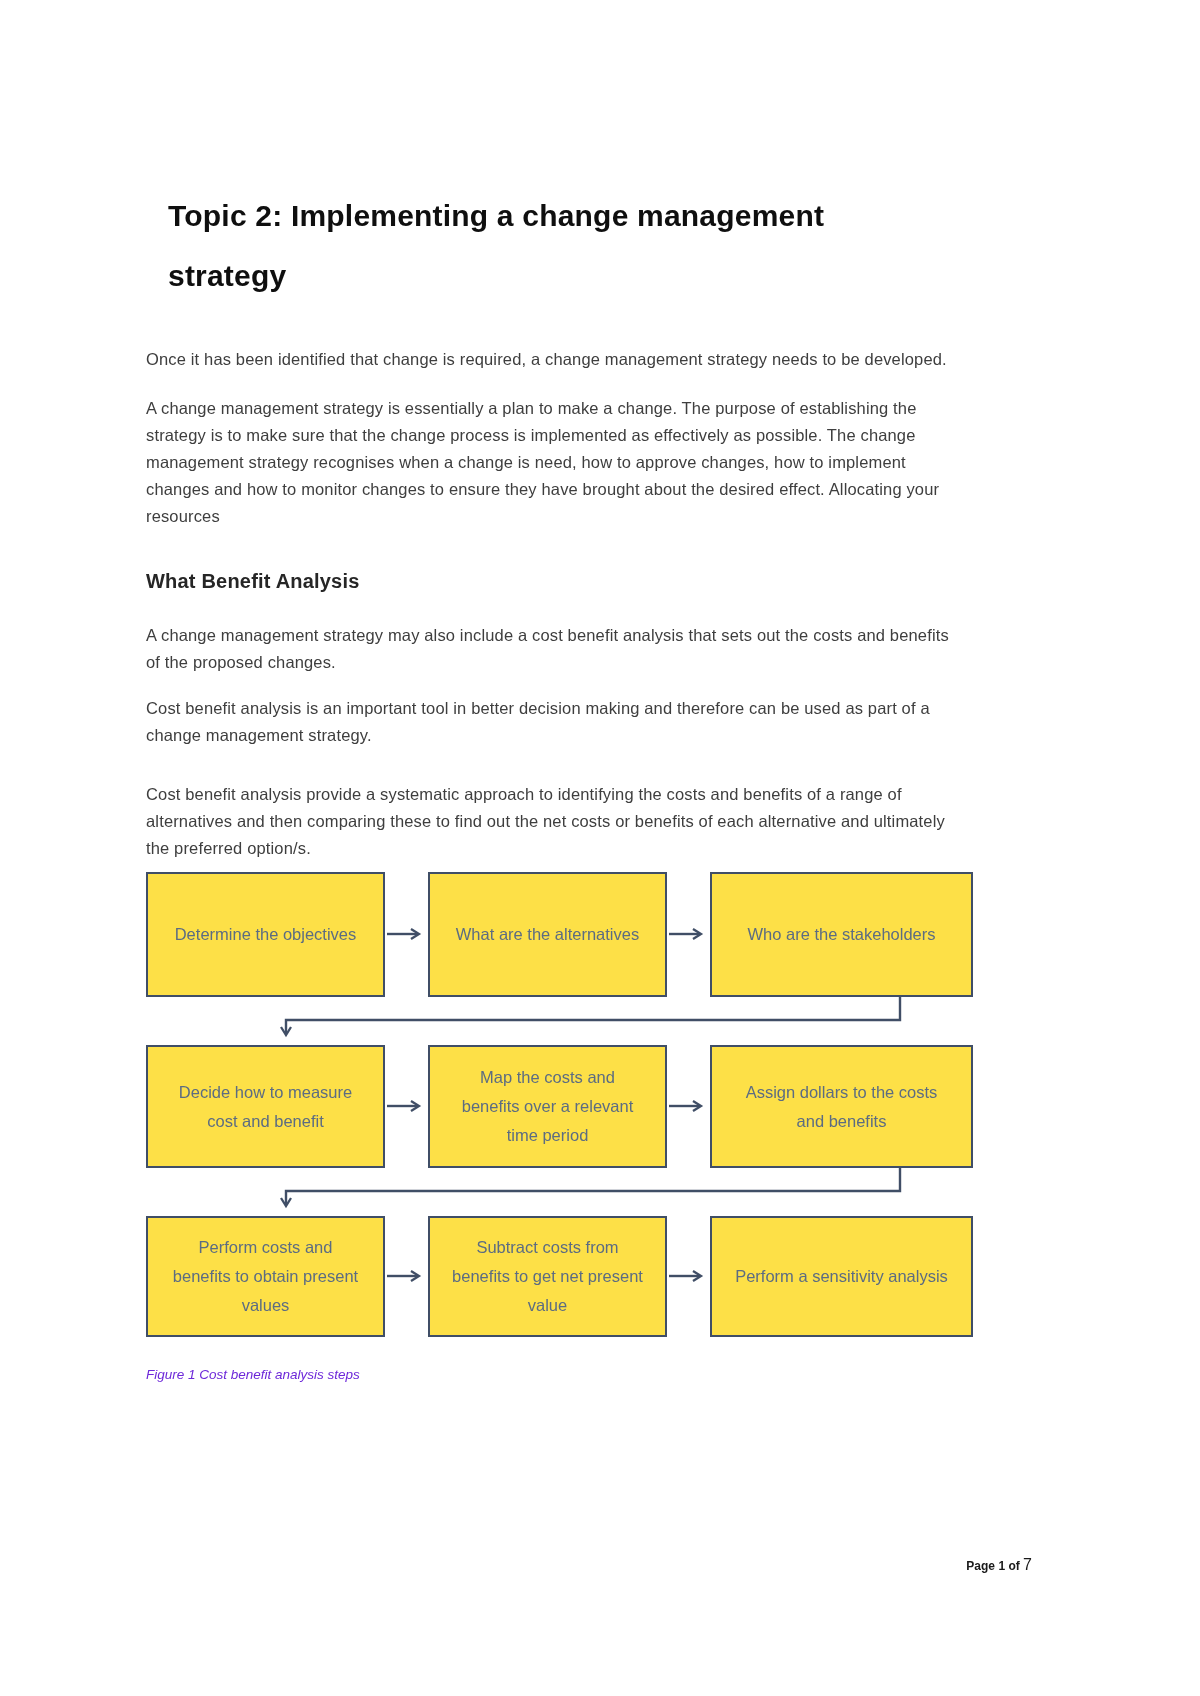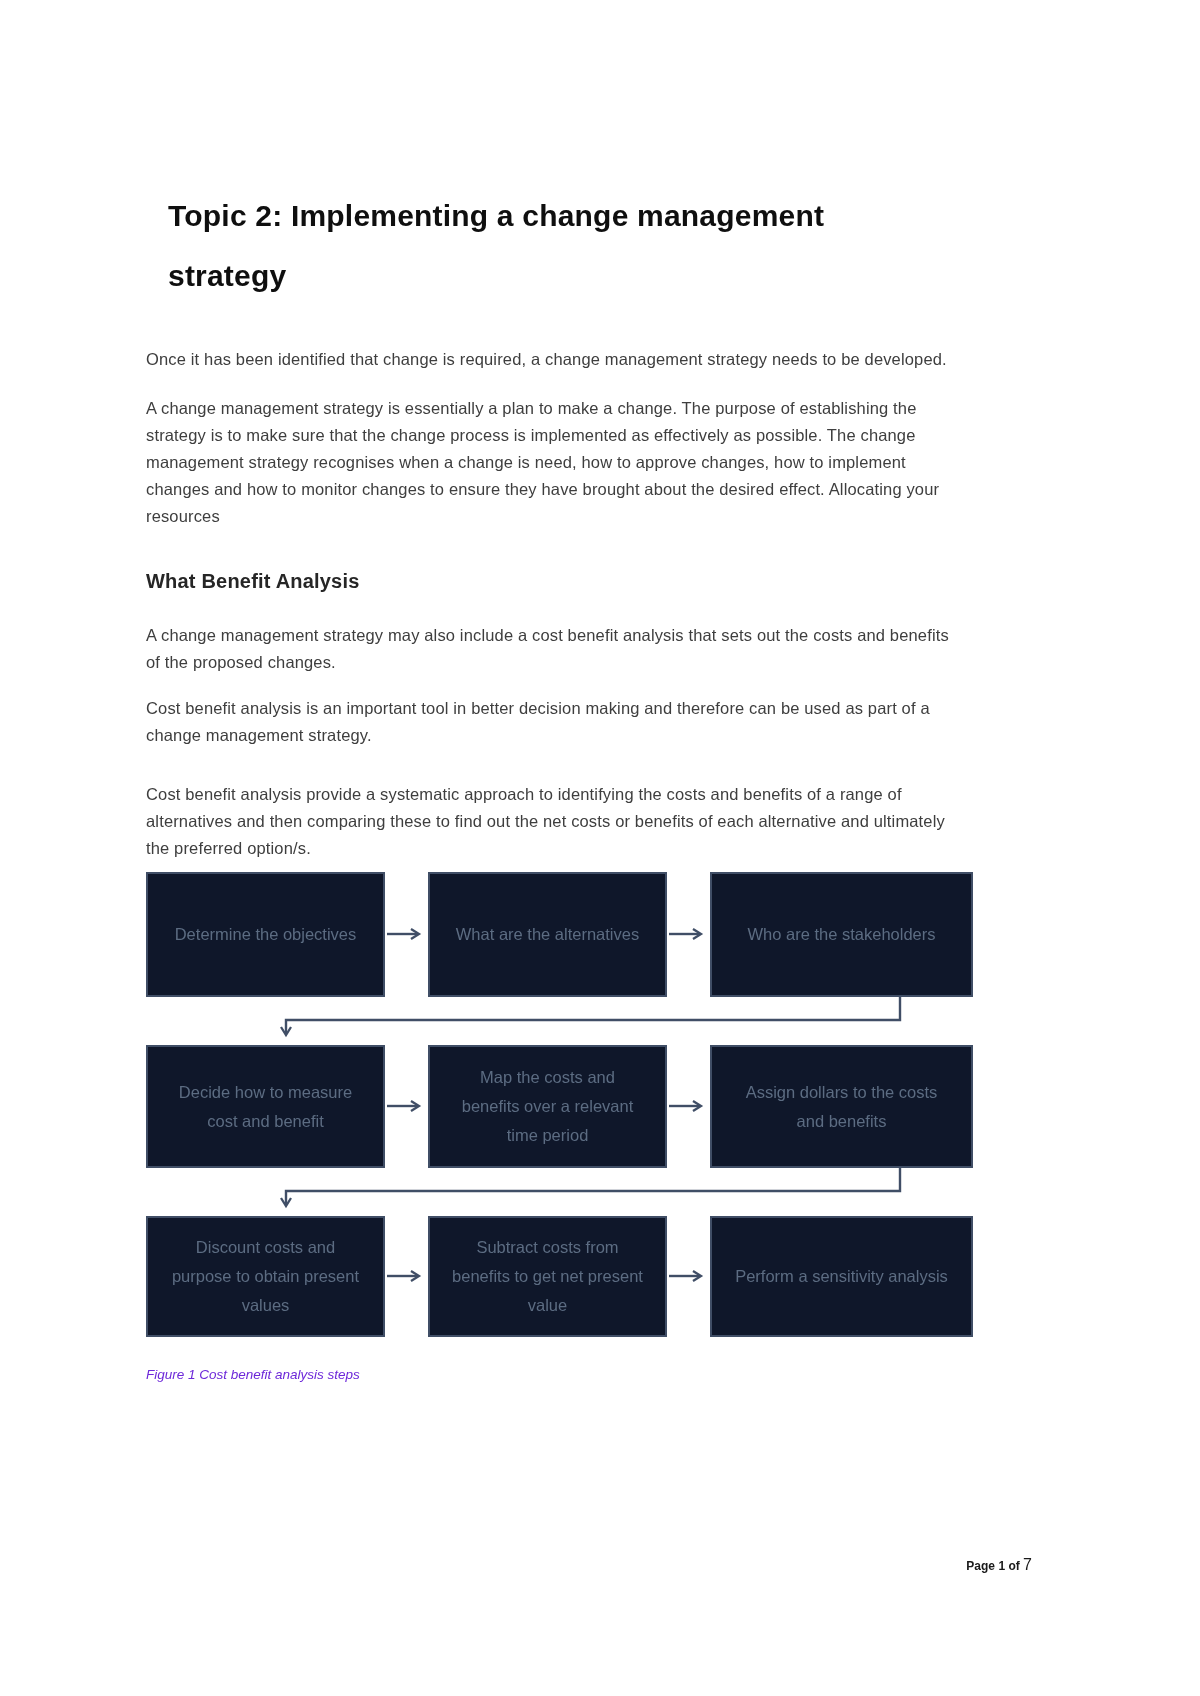--- a/index.html
+++ b/index.html
@@ -51,21 +51,21 @@
     position:relative;
     margin-top:10px;
     width:805px;
     height:465px;
   }
   .fc-svg{position:absolute;left:0;top:0;pointer-events:none;}
   .fc-box{
     position:absolute;
     box-sizing:border-box;
     border:2.5px solid #404e66;
-    background:#0f172a;
+    background:#fde047;
     display:flex;
     align-items:center;
     justify-content:center;
     text-align:center;
     color:#5c6c82;
     font-size:16.5px;
     line-height:29px;
     padding:0 22px;
   }
   .c1{left:0;width:239px;}
@@ -132,21 +132,21 @@
       </svg>
 
       <div class="fc-box r1 c1">Determine the objectives</div>
       <div class="fc-box r1 c2">What are the alternatives</div>
       <div class="fc-box r1 c3">Who are the stakeholders</div>
 
       <div class="fc-box r2 c1">Decide how to measure cost and benefit</div>
       <div class="fc-box r2 c2">Map the costs and benefits over a relevant time period</div>
       <div class="fc-box r2 c3">Assign dollars to the costs and benefits</div>
 
-      <div class="fc-box r3 c1">Discount costs and purpose to obtain present values</div>
+      <div class="fc-box r3 c1">Perform costs and benefits to obtain present values</div>
       <div class="fc-box r3 c2">Subtract costs from benefits to get net present value</div>
       <div class="fc-box r3 c3">Perform a sensitivity analysis</div>
     </div>
 
     <p class="fig-caption">Figure 1 Cost benefit analysis steps</p>
   </div>
 
   <div class="page-footer">
     <span class="pf-bold">Page</span><span class="pf-bold">&nbsp;</span><span class="pf-bold">1</span><span class="pf-bold">&nbsp;</span><span class="pf-bold">of</span><span class="pf-bold">&nbsp;</span><span class="pf-total">7</span>
   </div>

